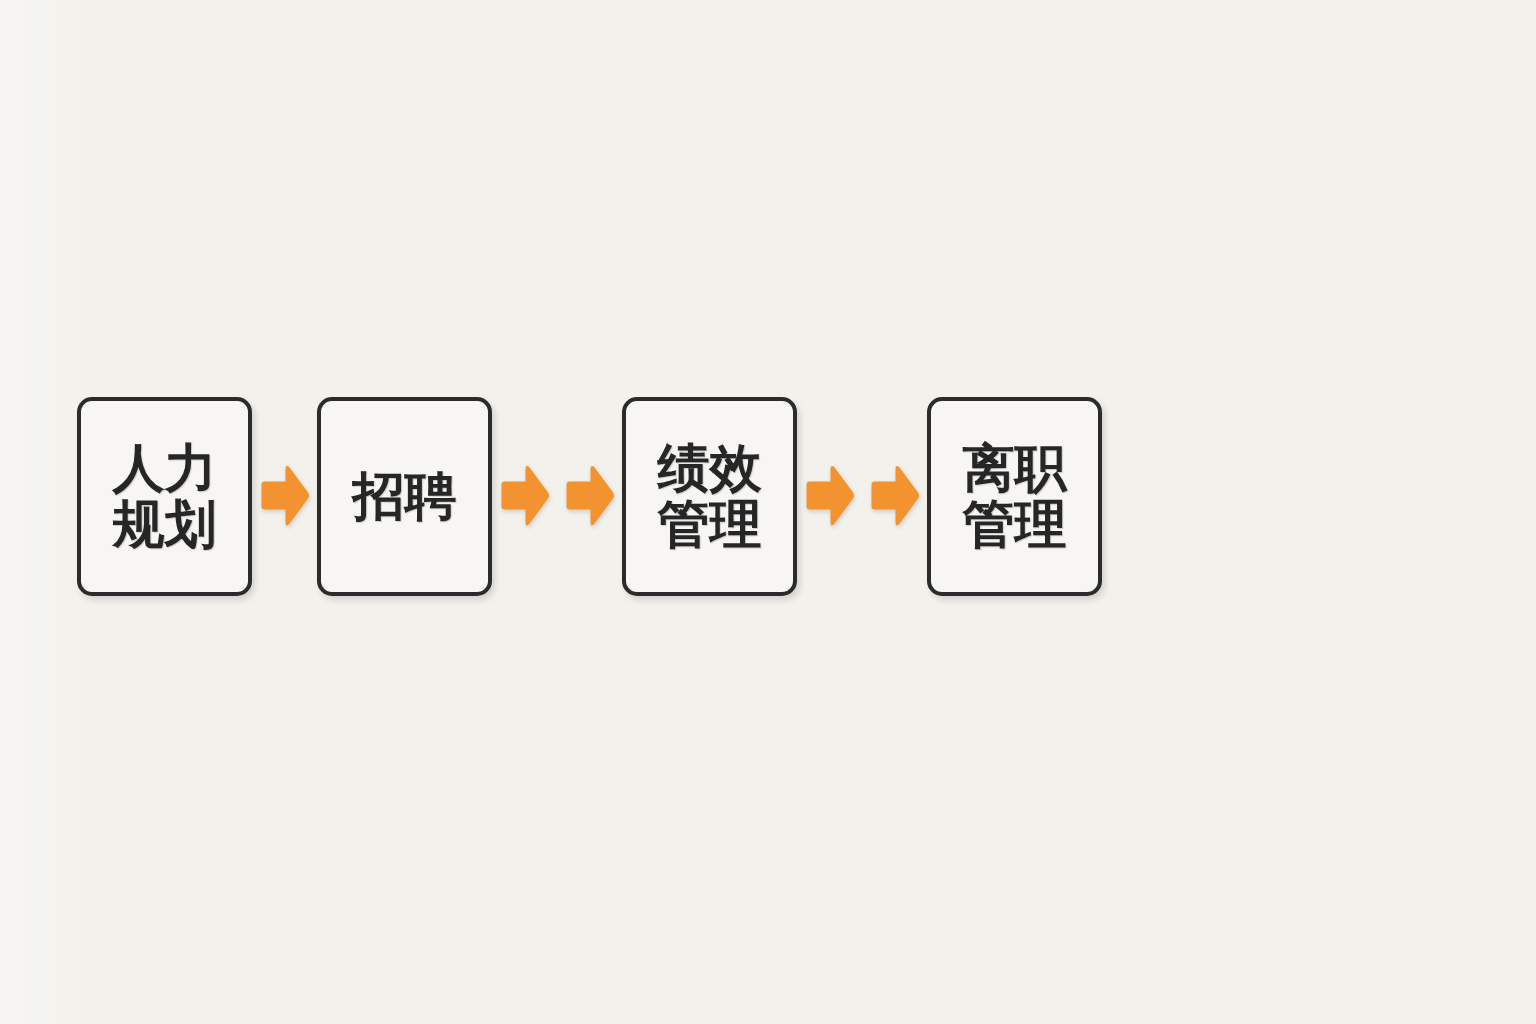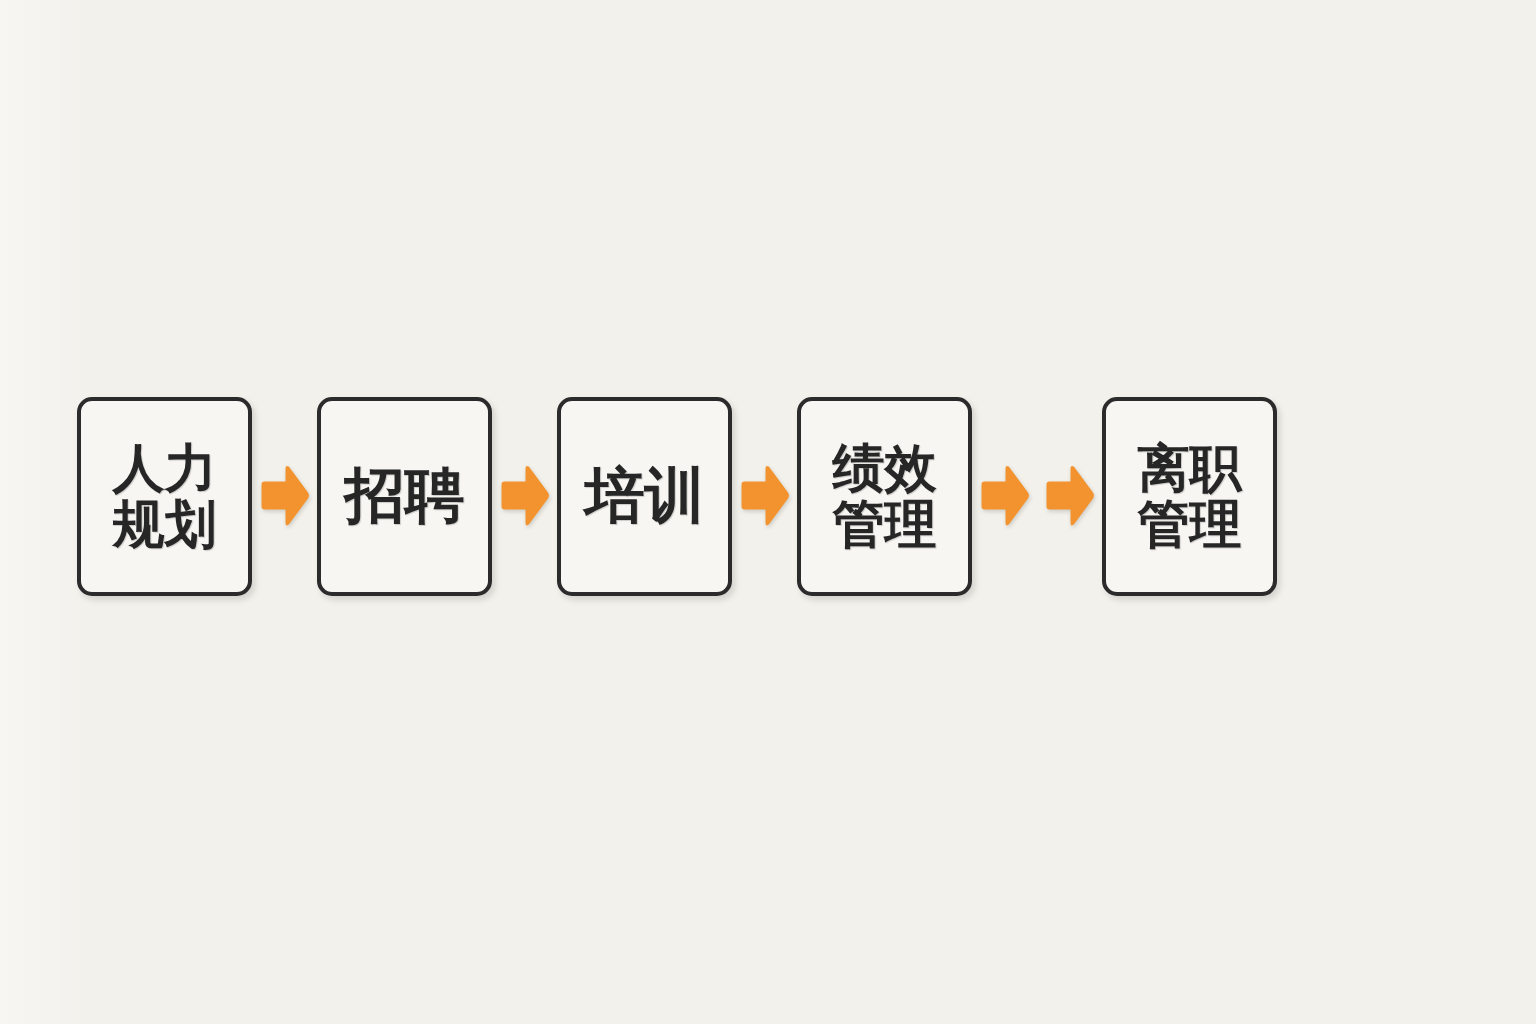--- a/index.html
+++ b/index.html
@@ -54,21 +54,21 @@
     display: flex;
     align-items: center;
     justify-content: center;
   }
 
   .node-label {
     display: block;
     text-align: center;
     color: #262626;
     font-weight: bold;
-    font-size: 60px;
+    font-size: 52px;
     line-height: 1.08;
     letter-spacing: 0px;
     white-space: pre-line;
     text-shadow: 1px 1px 1px rgba(0,0,0,0.18);
     padding: 0 6px;
   }
 
   .node-label.two-line {
     font-size: 52px;
   }
@@ -110,23 +110,20 @@
     <div class="node">
       <span class="node-label">招聘</span>
     </div>
 
     <div class="connector">
       <svg viewBox="0 0 52 66" aria-hidden="true">
         <path d="M2.5 21.5 Q2.5 18.5 5.5 18.5 L26.5 18.5 L26.5 5.5 Q26.5 1.5 29.8 3.6 L49.0 29.6 Q51.0 32.6 49.0 35.6 L29.8 61.6 Q26.5 63.9 26.5 59.5 L26.5 46.5 L5.5 46.5 Q2.5 46.5 2.5 43.5 Z" fill="#f3932f"></path>
       </svg>
     </div>
 
-    <div class="node">
-      <span class="node-label">培训</span>
-    </div>
 
     <div class="connector">
       <svg viewBox="0 0 52 66" aria-hidden="true">
         <path d="M2.5 21.5 Q2.5 18.5 5.5 18.5 L26.5 18.5 L26.5 5.5 Q26.5 1.5 29.8 3.6 L49.0 29.6 Q51.0 32.6 49.0 35.6 L29.8 61.6 Q26.5 63.9 26.5 59.5 L26.5 46.5 L5.5 46.5 Q2.5 46.5 2.5 43.5 Z" fill="#f3932f"></path>
       </svg>
     </div>
 
     <div class="node">
       <span class="node-label two-line">绩效
 管理</span>

